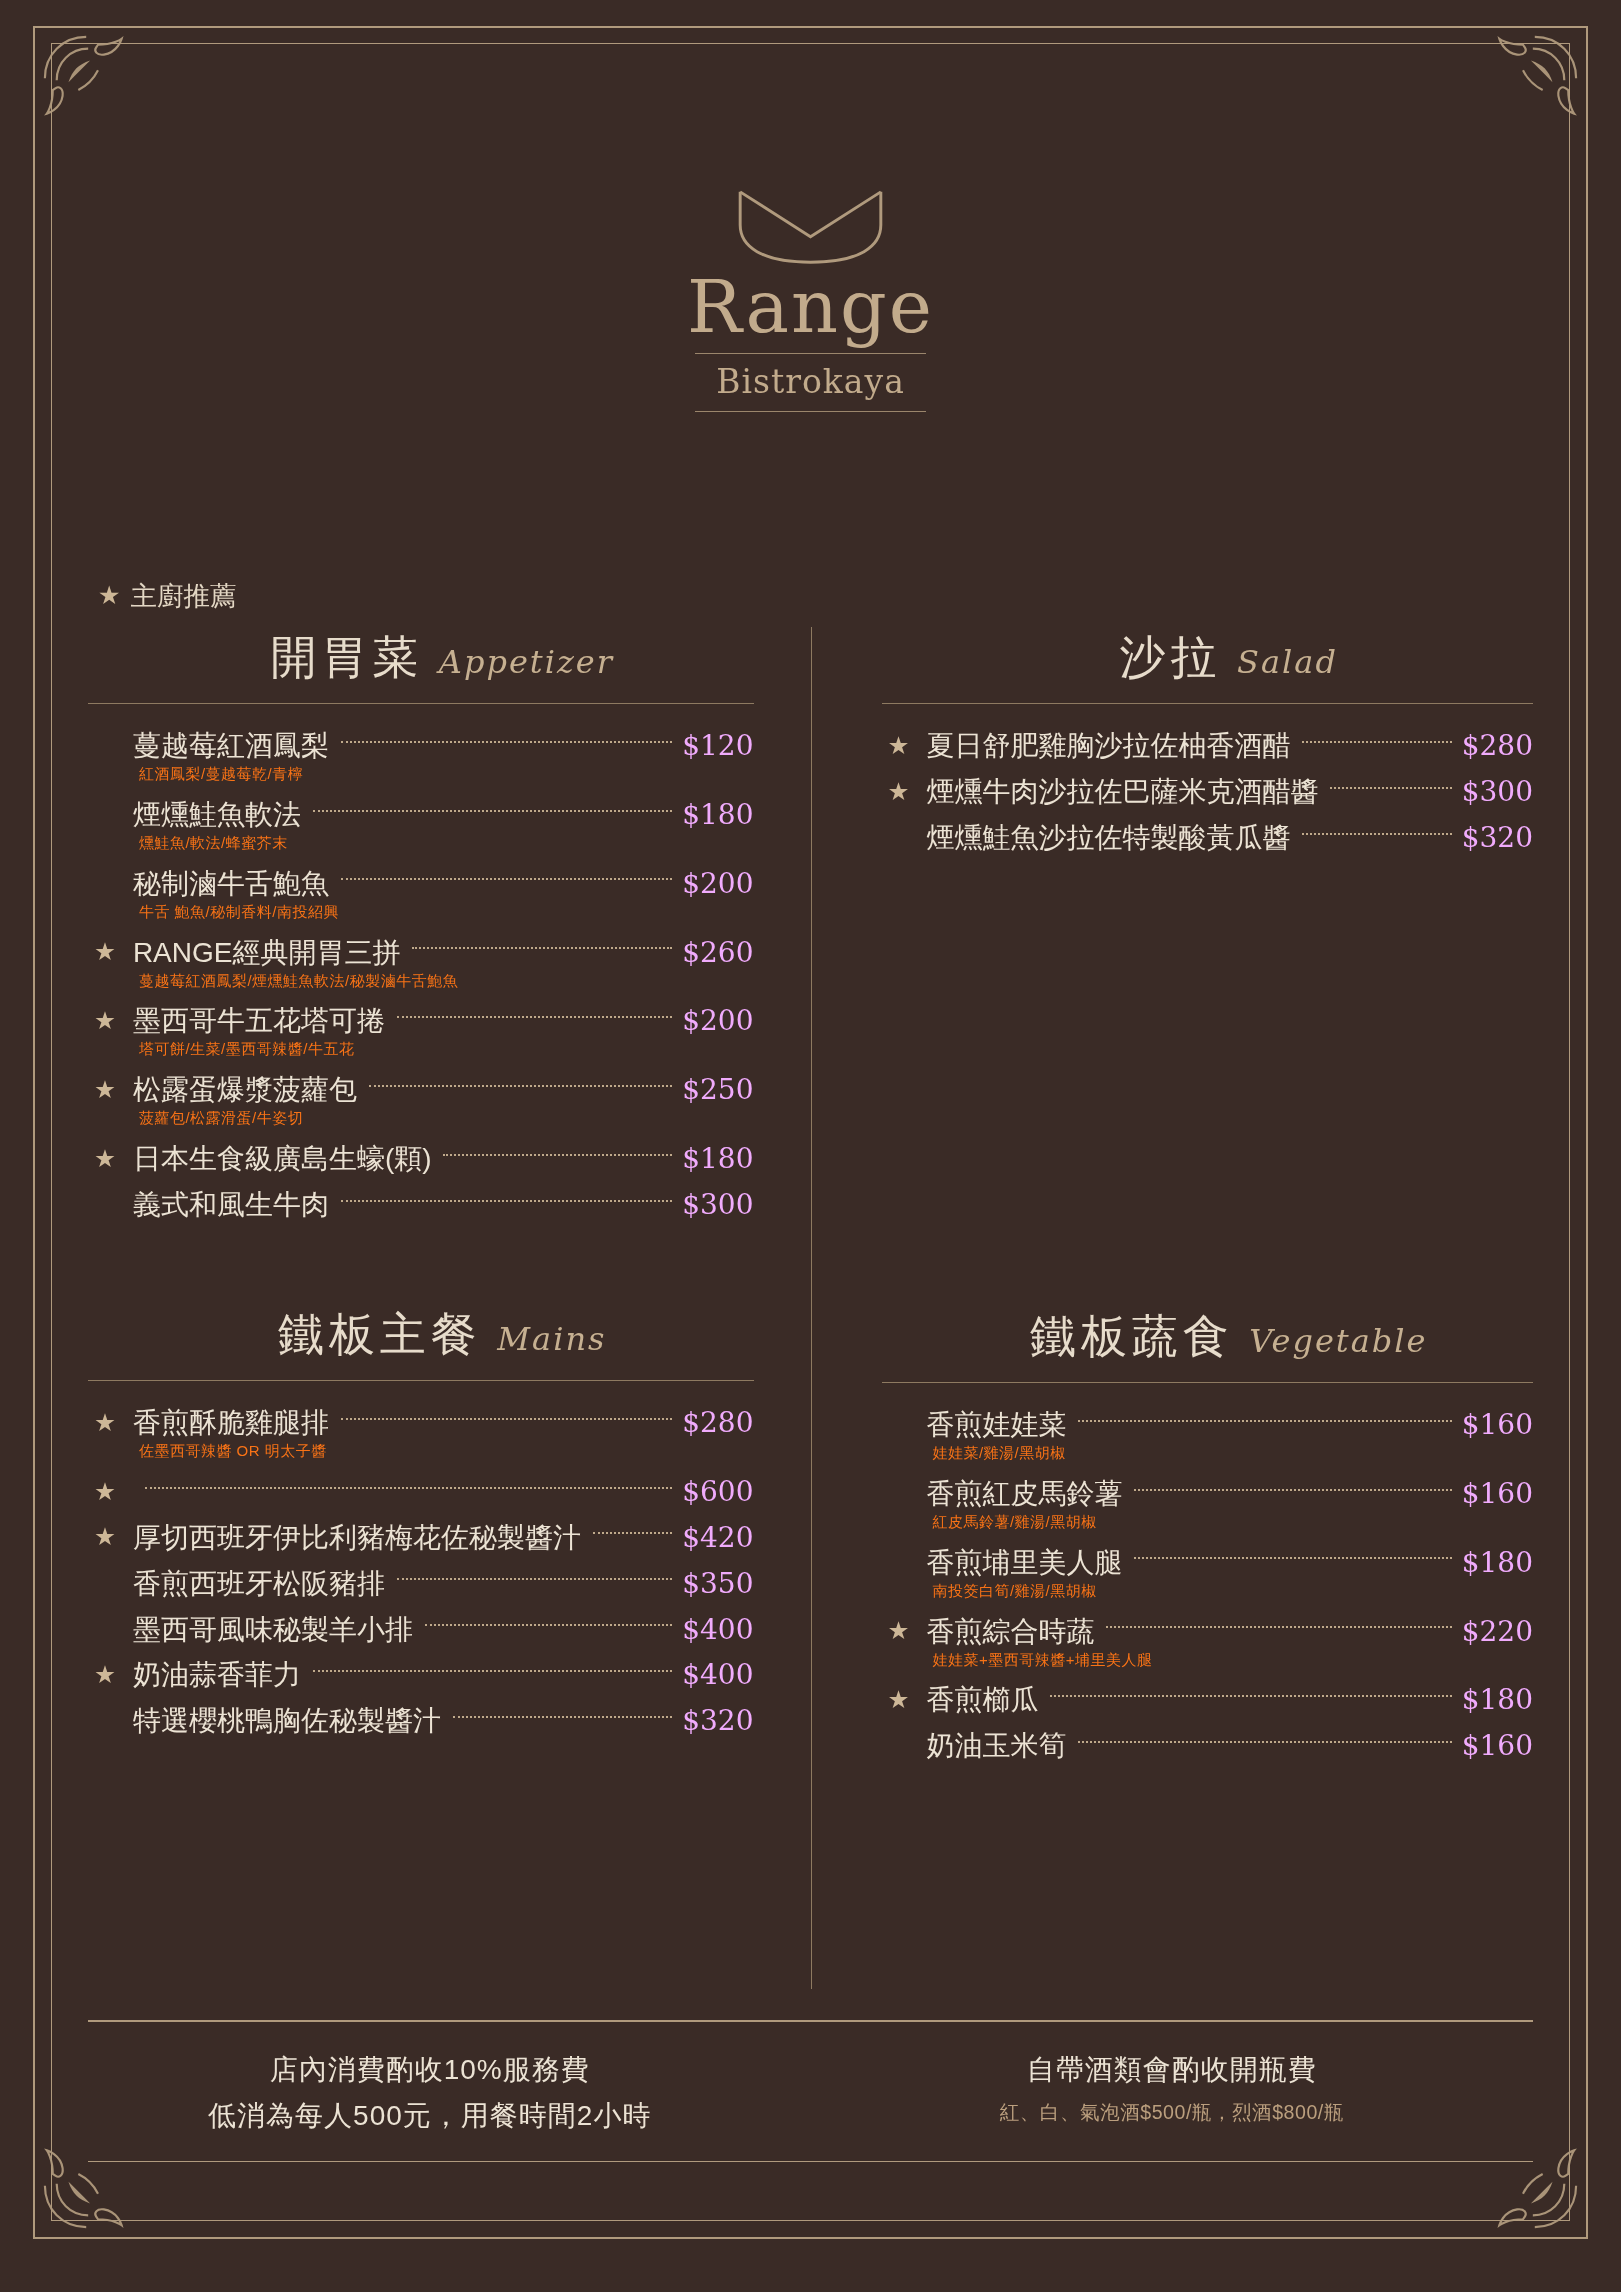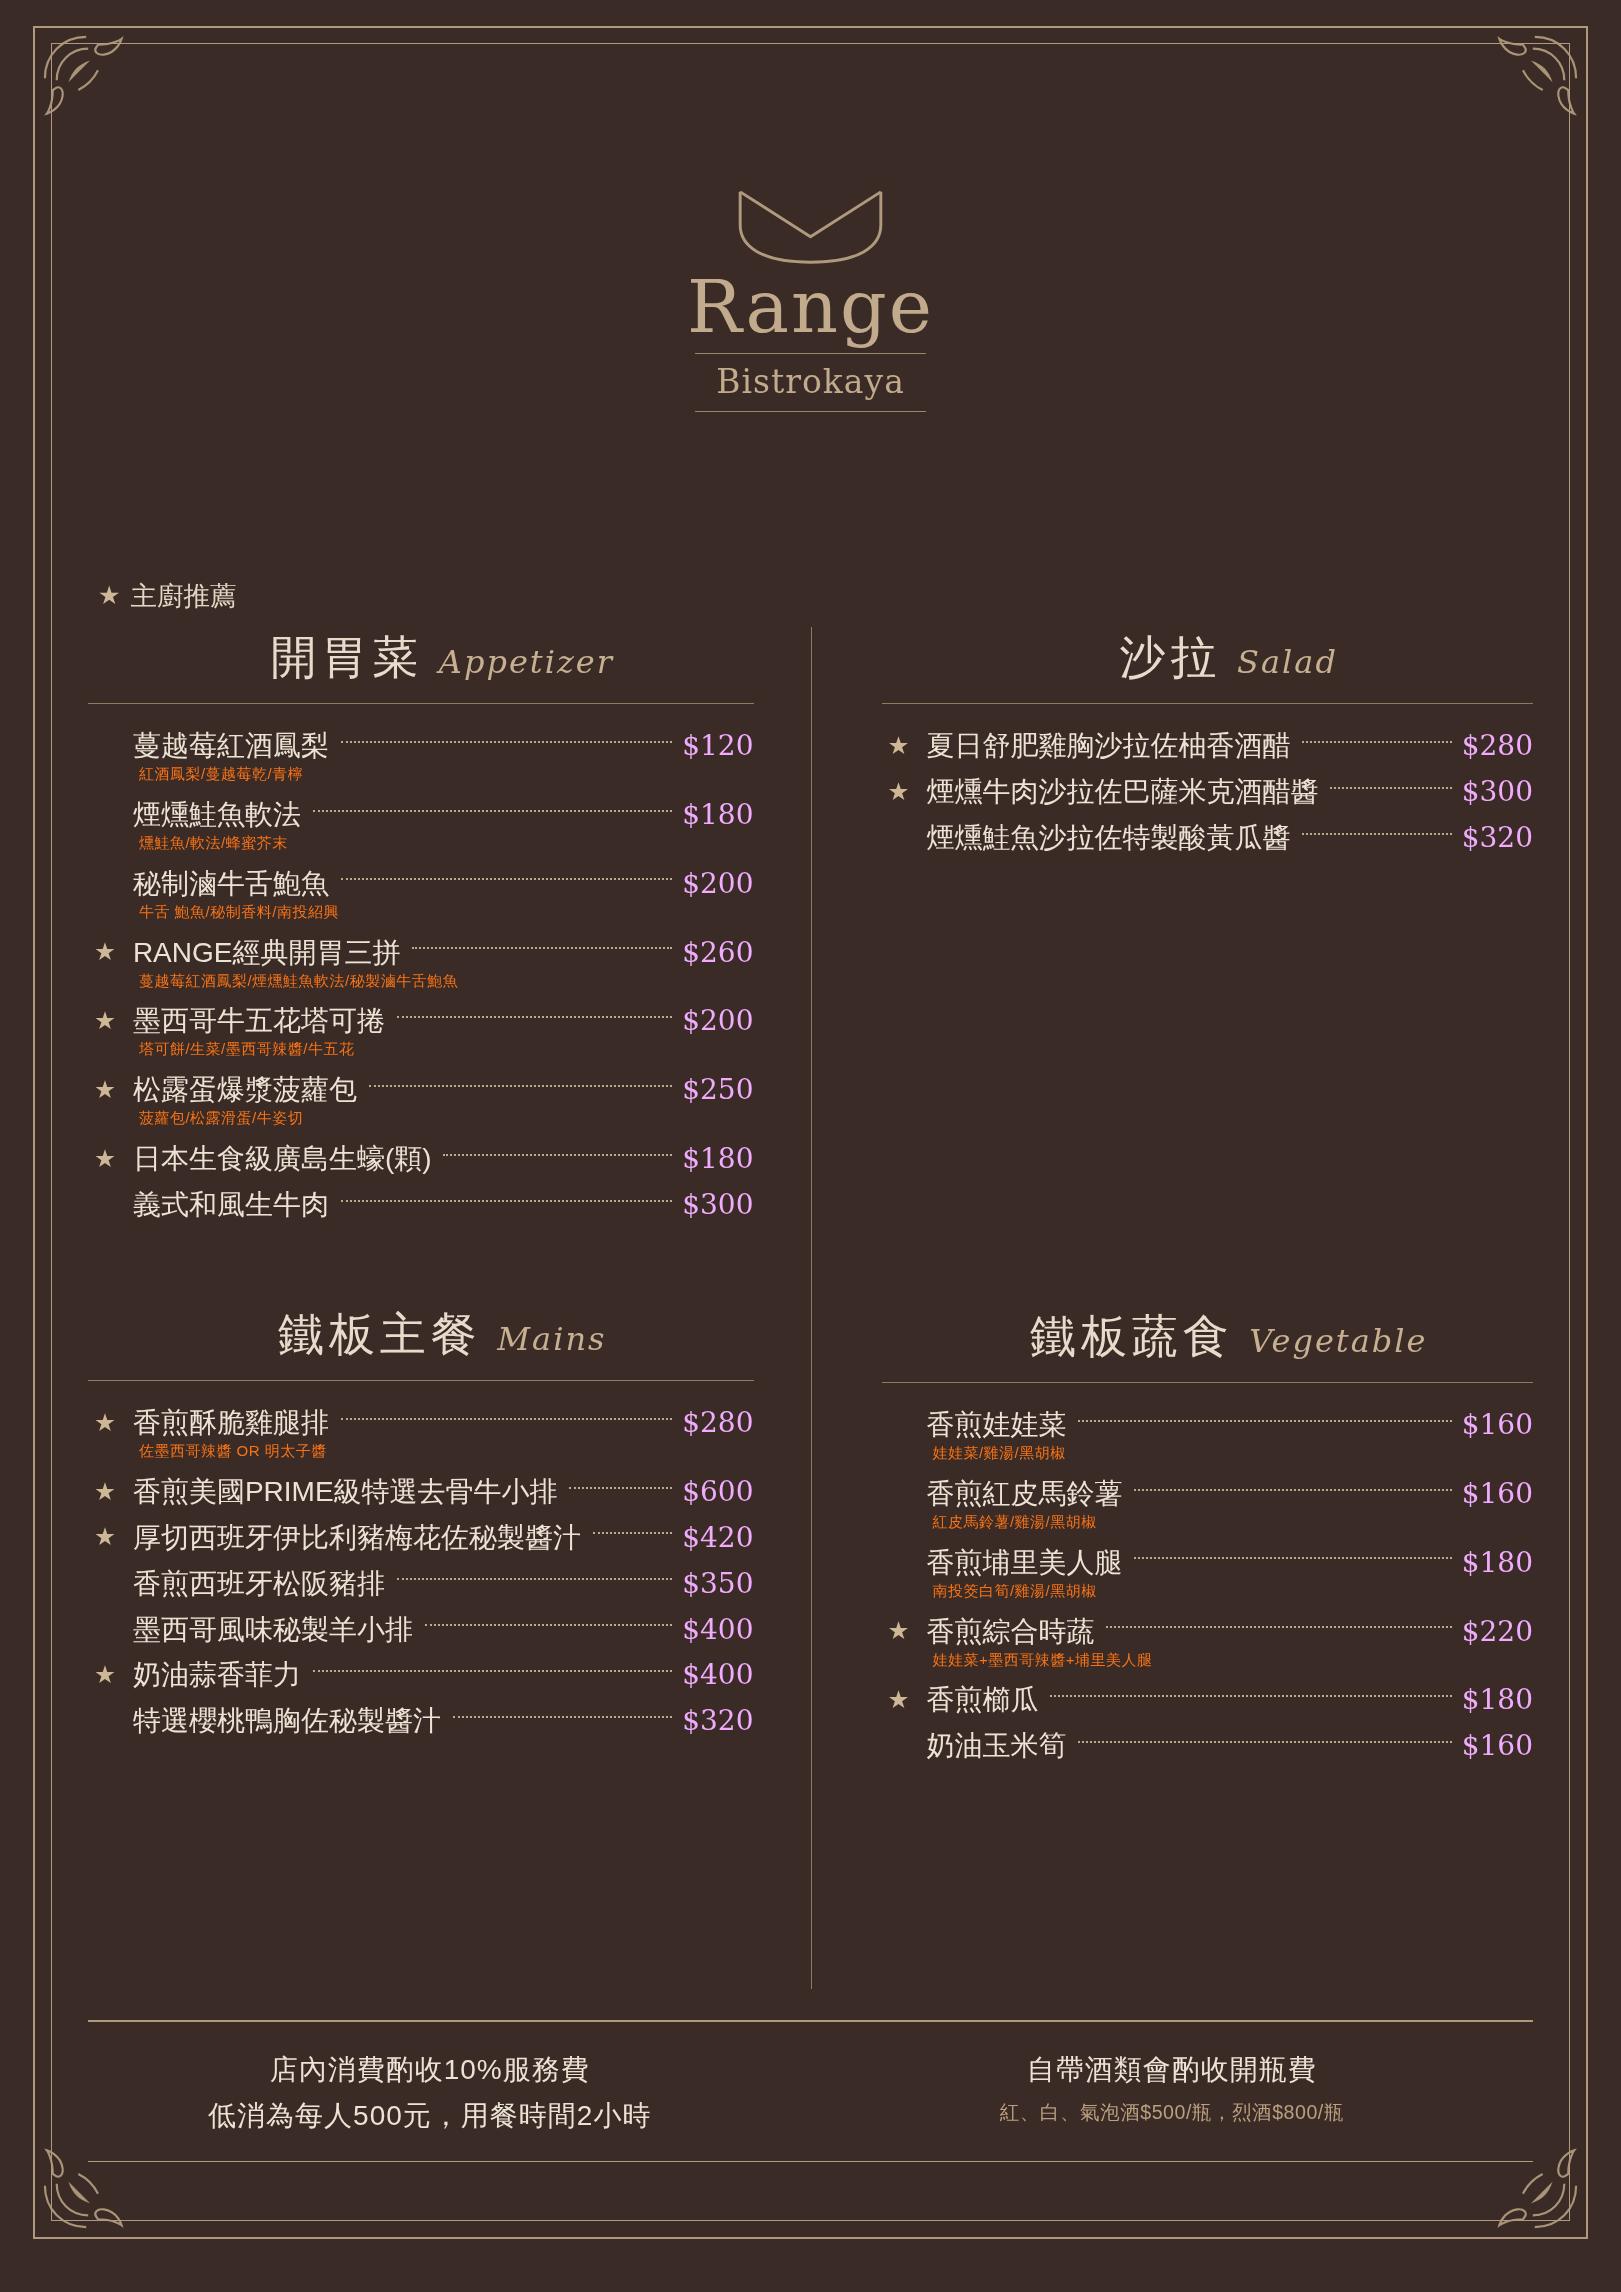--- a/index.html
+++ b/index.html
@@ -353,21 +353,20 @@
                 <span class="nm">香煎酥脆雞腿排</span>
                 <span class="dots"></span>
                 <span class="price">$280</span>
               </div>
               <div class="desc">佐墨西哥辣醬 OR 明太子醬</div>
             </div>
 
             <div class="item">
               <div class="row">
                 <span class="bullet">★</span>
-                <span class="nm">香煎美國PRIME級特選去骨牛小排</span>
                 <span class="dots"></span>
                 <span class="price">$600</span>
               </div>
             </div>
 
             <div class="item">
               <div class="row">
                 <span class="bullet">★</span>
                 <span class="nm">厚切西班牙伊比利豬梅花佐秘製醬汁</span>
                 <span class="dots"></span>

